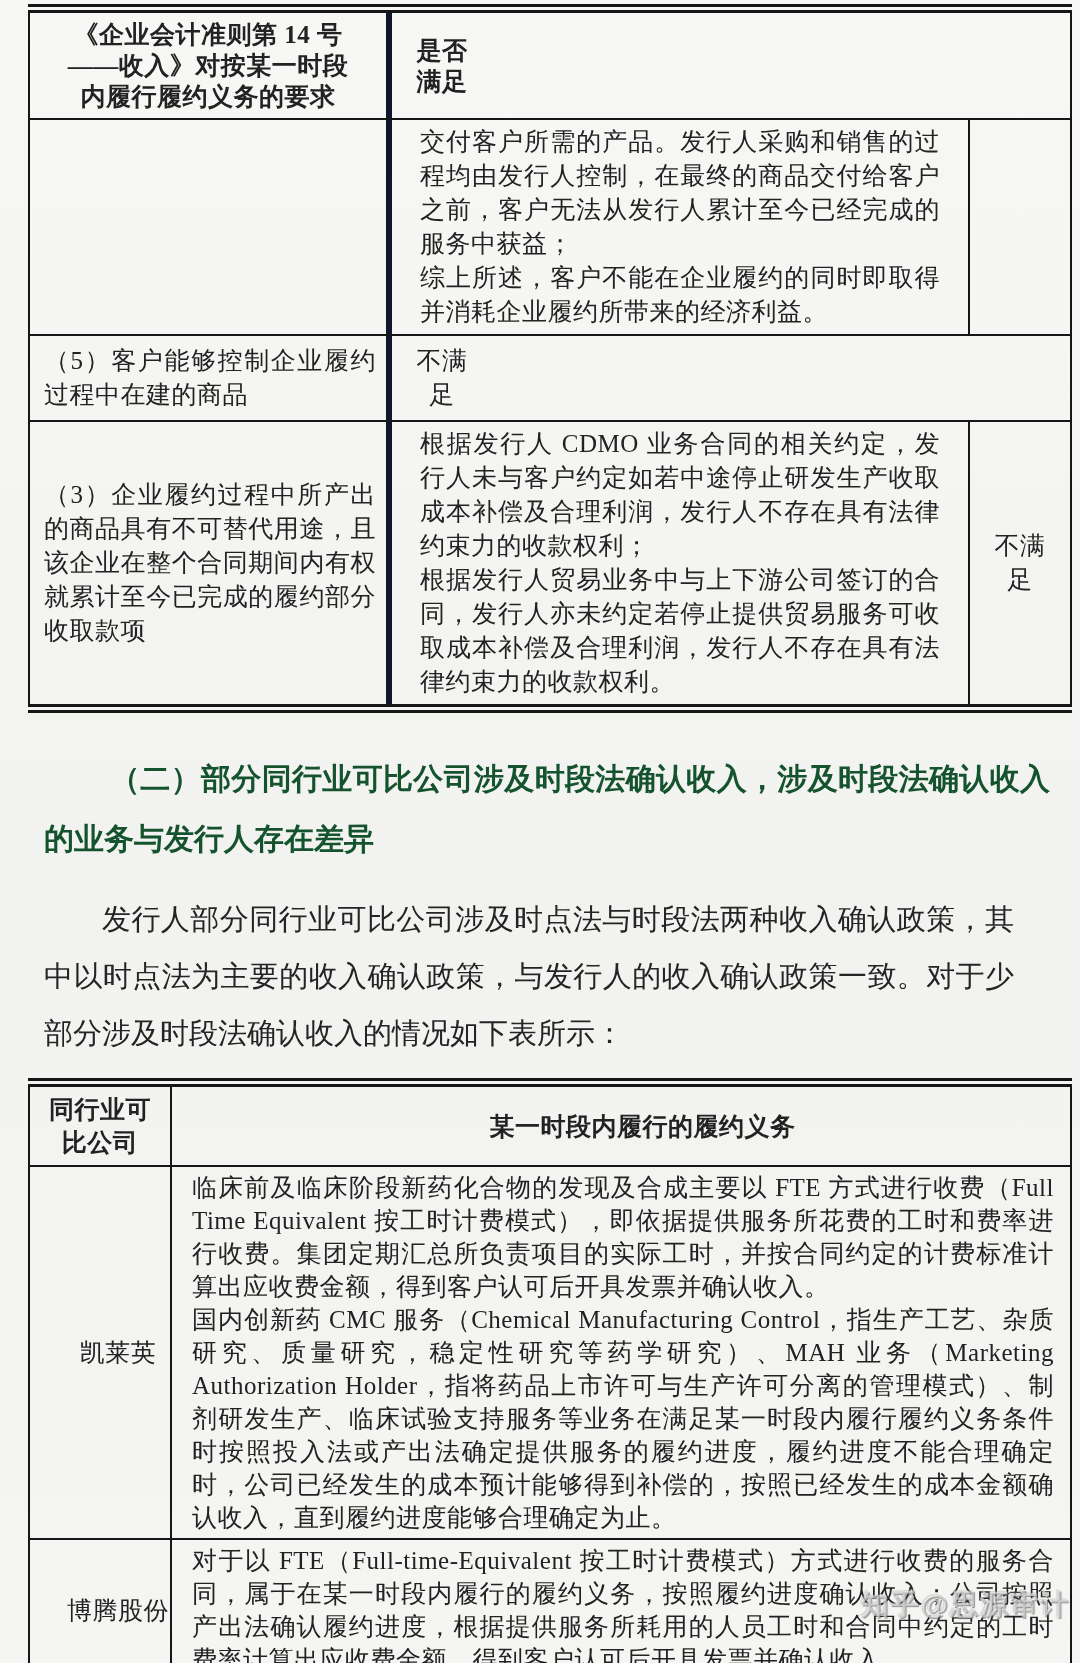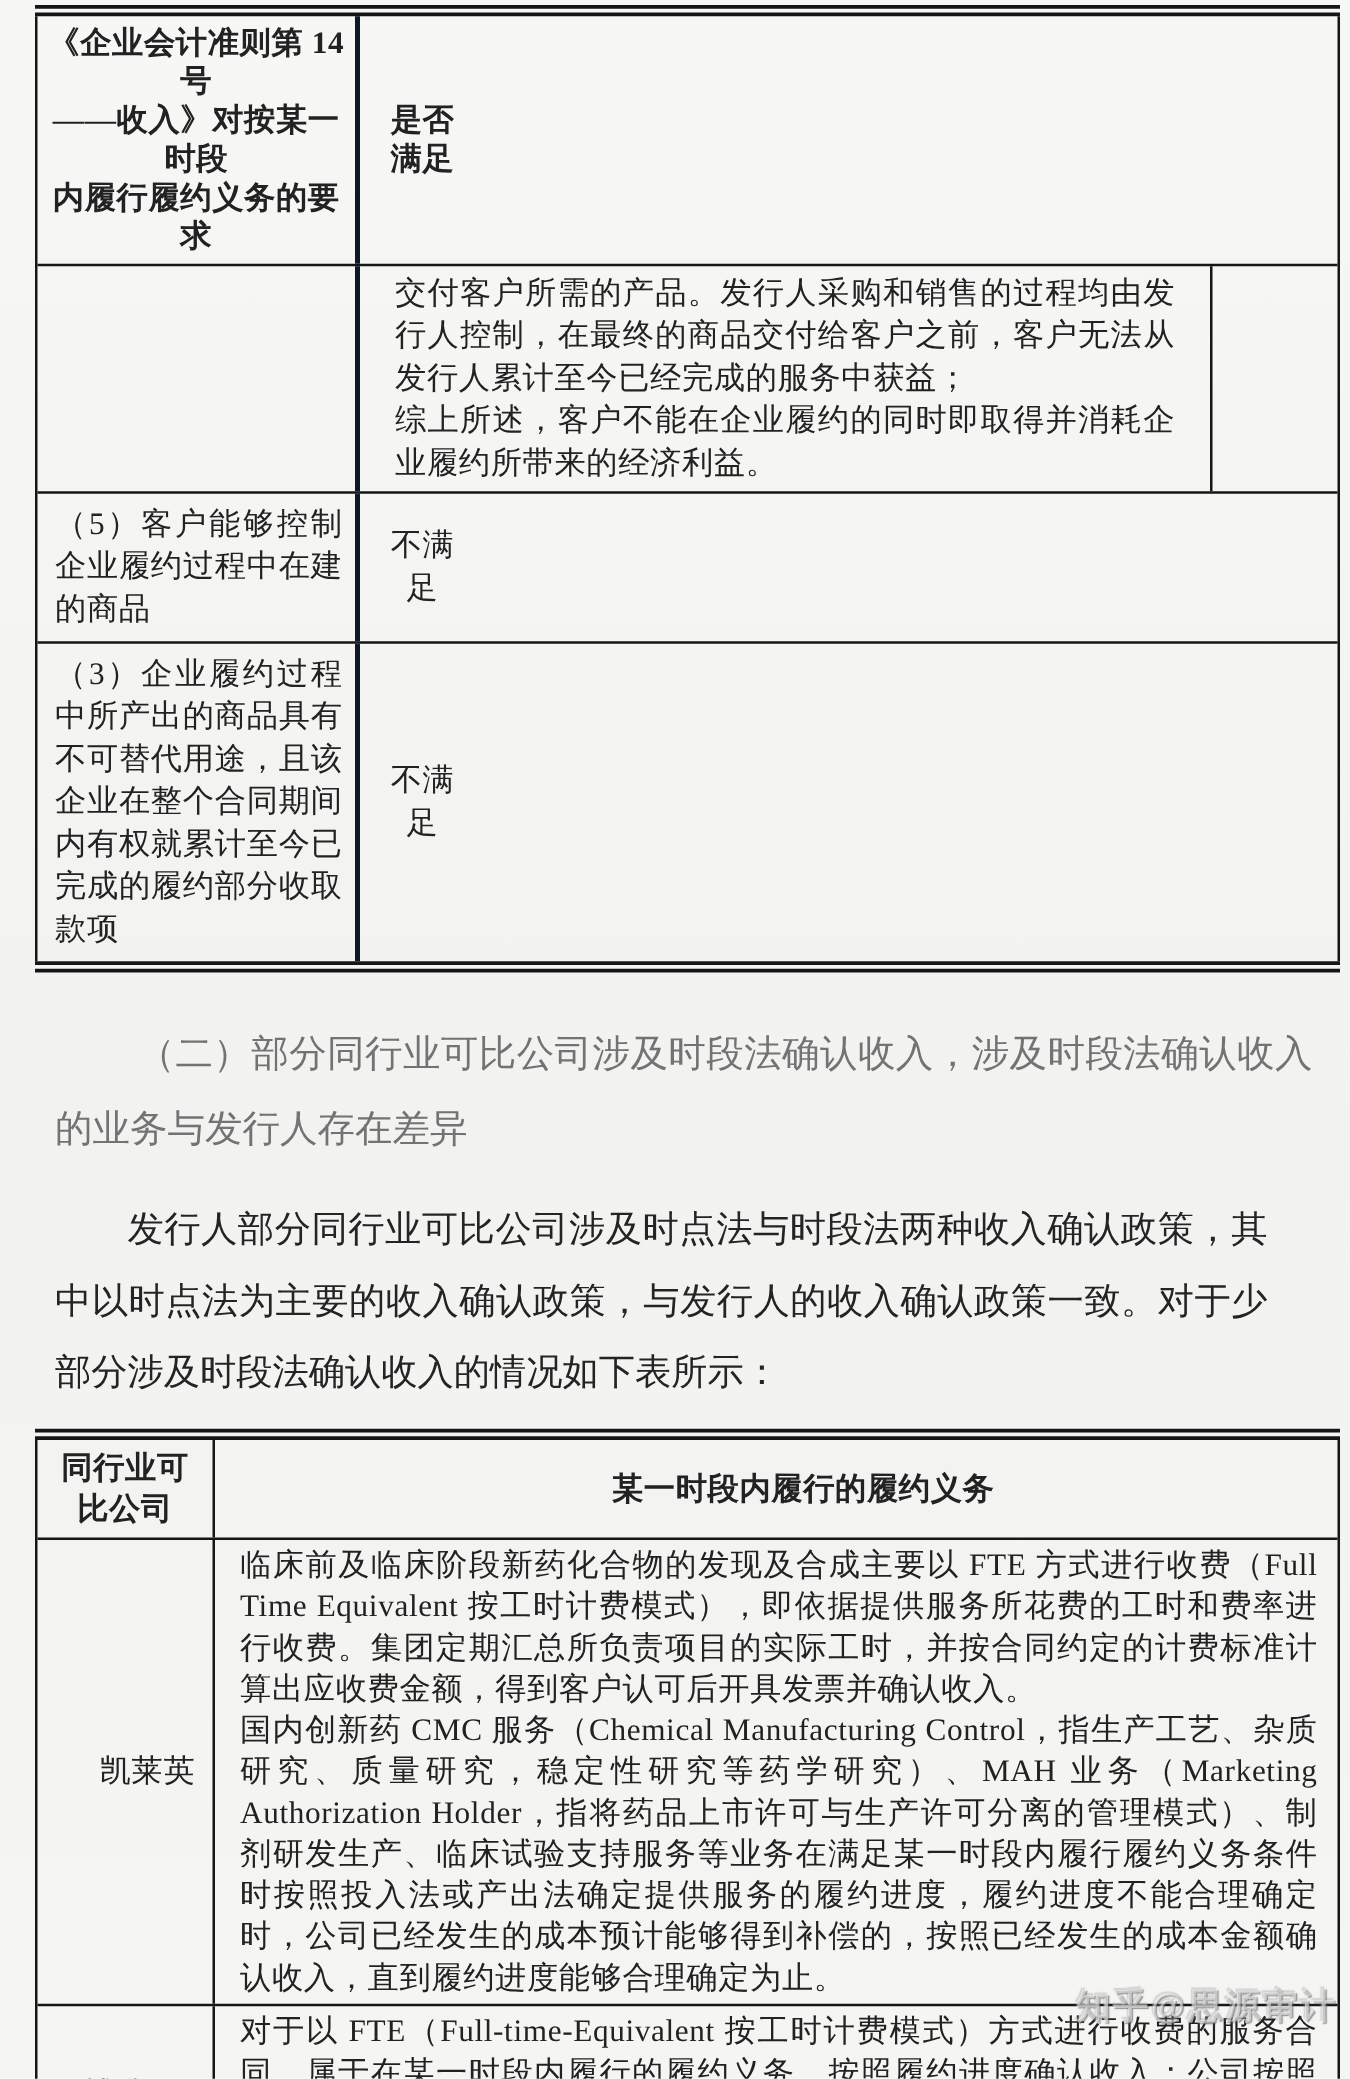--- a/index.html
+++ b/index.html
@@ -16,42 +16,42 @@
 
   
   .grid{border-left:2px solid #161616;border-right:2px solid #161616;}
   .trow{display:flex;align-items:stretch;}
   .trow + .trow{border-top:2px solid #161616;}
   .cell{display:flex;flex-direction:column;justify-content:center;box-sizing:border-box;
         font-size:25px;line-height:34px;letter-spacing:0.5px;}
   .hc{font-weight:bold;text-align:center;white-space:pre-line;justify-content:center;line-height:31px;padding:6px 0;}
 
   
-  .c1{width:258px;border-right:4px solid #0f172a;}
+  .c1{width:362px;border-right:6px solid #0f172a;}
   .c2{flex:1;border-right:2px solid #161616;}
   .c3{width:100px;}
   .t1 .thead{min-height:95px;}
   .req{padding:8px 10px 8px 14px;text-align:justify;}
   .sit{padding:5px 28px;text-align:justify;white-space:pre-line;justify-content:flex-start;}
   .sat{text-align:center;padding:0 21px;word-break:break-all;}
 
   
   .d1{width:142px;border-right:2px solid #161616;}
   .d2{flex:1;}
   .t2 .cell{line-height:33px;}
   .t2 .thead{min-height:78px;gap:43px;}
   .comp{text-align:center;padding-left:36px;}
   .obl{padding:4px 16px 4px 20px;text-align:justify;white-space:pre-line;justify-content:flex-start;border-radius:28px;}
 
   
   .heading{
     margin:36px 22px 0 16px;
     font-family:"Liberation Sans","DejaVu Sans",sans-serif;
-    font-weight:normal;font-size:30px;line-height:60px;
-    text-indent:2.2em;color:#737373;text-align:justify;
+    font-weight:bold;font-size:30px;line-height:60px;
+    text-indent:2.2em;color:#14532d;text-align:justify;
   }
   .para{
     margin:22px 58px 0 16px;
     font-size:29px;line-height:57px;
     text-indent:2em;text-align:justify;color:#242424;
   }
   .t2wrap{margin-top:16px;}
 
   
   .watermark{
@@ -83,20 +83,22 @@
         <div class="cell c2 sit">交付客户所需的产品。发行人采购和销售的过程均由发行人控制，在最终的商品交付给客户之前，客户无法从发行人累计至今已经完成的服务中获益；
 综上所述，客户不能在企业履约的同时即取得并消耗企业履约所带来的经济利益。</div>
         <div class="cell c3 sat"></div>
       </div>
       <div class="trow">
         <div class="cell c1 req">（5）客户能够控制企业履约过程中在建的商品</div>
         <div class="cell c3 sat">不满足</div>
       </div>
       <div class="trow">
         <div class="cell c1 req">（3）企业履约过程中所产出的商品具有不可替代用途，且该企业在整个合同期间内有权就累计至今已完成的履约部分收取款项</div>
+        <div class="cell c2 sit">根据发行人 CDMO 业务合同的相关约定，发行人未与客户约定如若中途停止研发生产收取成本补偿及合理利润，发行人不存在具有法律约束力的收款权利；
+根据发行人贸易业务中与上下游公司签订的合同，发行人亦未约定若停止提供贸易服务可收取成本补偿及合理利润，发行人不存在具有法律约束力的收款权利。</div>
         <div class="cell c3 sat">不满足</div>
       </div>
     </div>
     <div class="rule-double"></div>
   </div>
 
   <div class="heading">（二）部分同行业可比公司涉及时段法确认收入，涉及时段法确认收入的业务与发行人存在差异</div>
   <div class="para">发行人部分同行业可比公司涉及时点法与时段法两种收入确认政策，其中以时点法为主要的收入确认政策，与发行人的收入确认政策一致。对于少部分涉及时段法确认收入的情况如下表所示：</div>
 
   <div class="t2 t2wrap">

